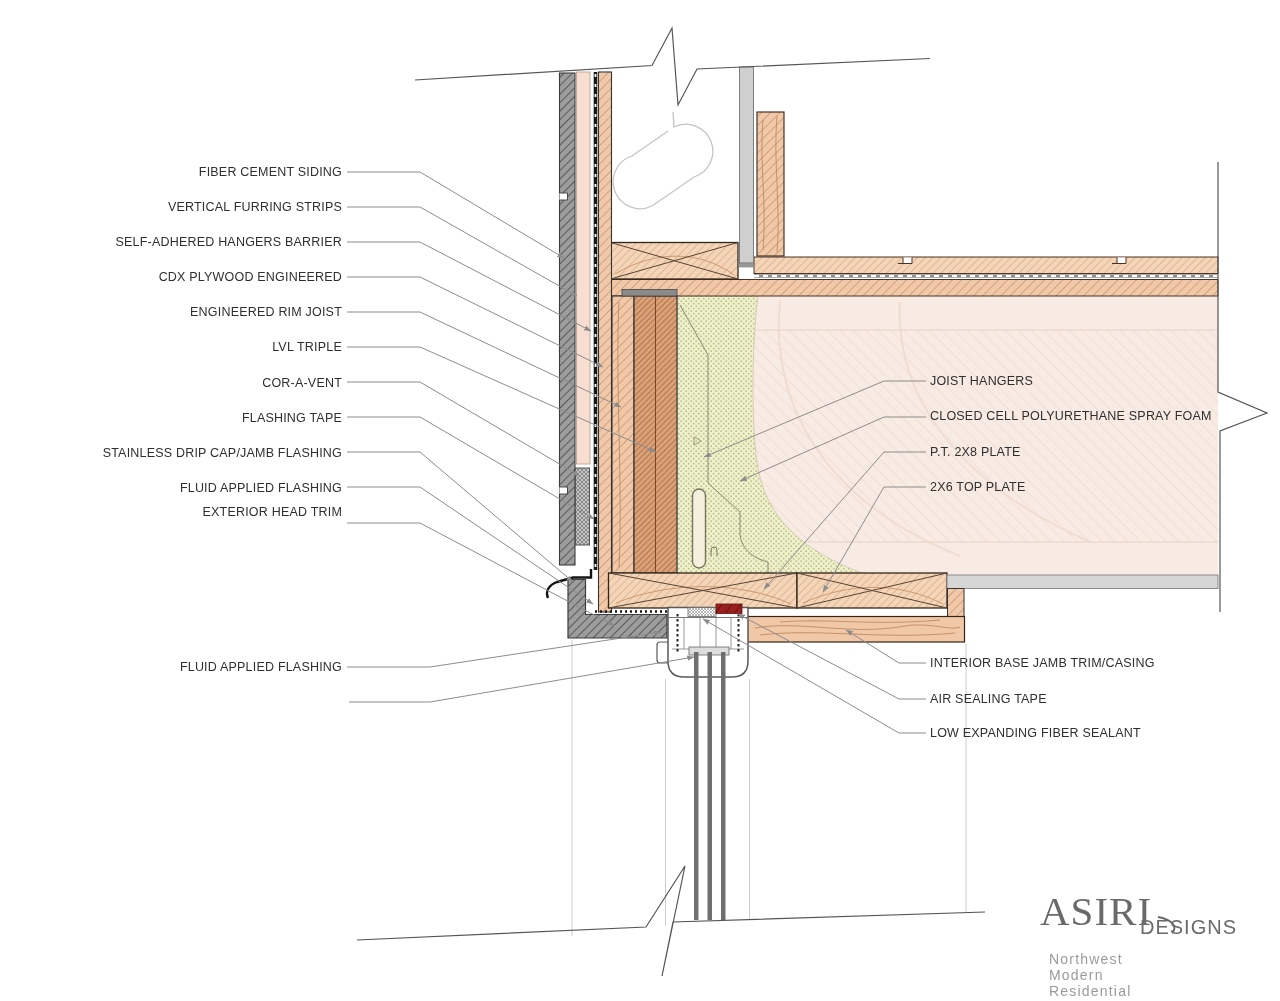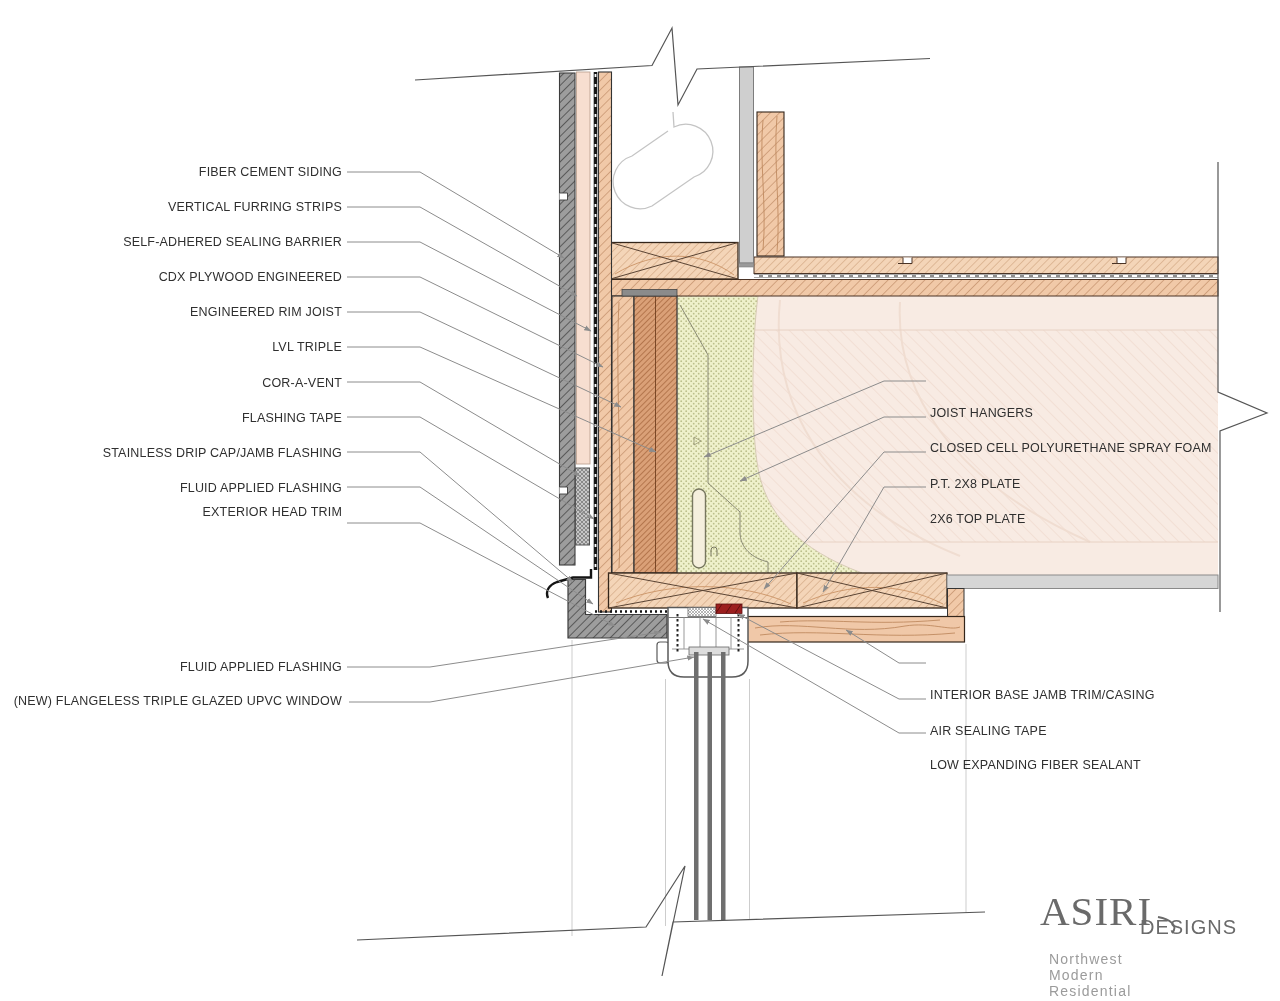--- a/index.html
+++ b/index.html
@@ -2,21 +2,21 @@
 <html><head>
 <meta charset="utf-8">
 <style>
   html,body{margin:0;padding:0;background:#fff;}
   .stage{position:relative;width:1280px;height:1001px;overflow:hidden;background:#fff;
          font-family:"Liberation Sans",sans-serif;}
   .drawing-svg{position:absolute;left:0;top:0;}
   .lbl{position:absolute;font-size:12.5px;line-height:17px;color:#2f2f2f;
        letter-spacing:.2px;white-space:nowrap;}
   .lbl.left{right:938px;text-align:right;}
-  .lbl.right{left:930px;text-align:left;margin-top:32px;}
+  .lbl.right{left:930px;text-align:left;}
   .logo{position:absolute;color:#6a6a6a;}
   .logo-brand{position:absolute;left:1040px;top:887px;font-family:"Liberation Serif",serif;
        font-size:41px;color:#6a6a6a;letter-spacing:1px;}
   .logo-brand2{position:absolute;left:1140px;top:916px;font-family:Liberation Sans, sans-serif;
        font-size:20px;color:#6a6a6a;letter-spacing:1px;}
   .logo-tagline{position:absolute;left:1049px;top:951px;font-size:14px;color:#9b9b9b;
        letter-spacing:1.2px;word-spacing:8px;}
 </style>
 </head>
 <body>
@@ -213,31 +213,30 @@
     <polyline points="926,663 899,663 846,630" marker-end="url(#arw)"></polyline>
     <polyline points="926,699 899,699 738,614" marker-end="url(#arw)"></polyline>
     <polyline points="926,733 899,733 703,619" marker-end="url(#arw)"></polyline>
   </g>
 
   <path d="M1158,917 C1170,919 1179,926 1172,933" stroke="#6a6a6a" stroke-width="2" fill="none"></path>
 </svg>
 
 <div class="lbl left" style="top:164px">FIBER CEMENT SIDING</div>
 <div class="lbl left" style="top:199px">VERTICAL FURRING STRIPS</div>
-<div class="lbl left" style="top:234px">SELF-ADHERED SEALING BARRIER</div>
+<div class="lbl left" style="top:234px">SELF-ADHERED HANGERS BARRIER</div>
 <div class="lbl left" style="top:269px">CDX PLYWOOD ENGINEERED</div>
 <div class="lbl left" style="top:304px">ENGINEERED RIM JOIST</div>
 <div class="lbl left" style="top:339px">LVL TRIPLE</div>
 <div class="lbl left" style="top:375px">COR-A-VENT</div>
 <div class="lbl left" style="top:410px">FLASHING TAPE</div>
 <div class="lbl left" style="top:445px">STAINLESS DRIP CAP/JAMB FLASHING</div>
 <div class="lbl left" style="top:480px">FLUID APPLIED FLASHING</div>
 <div class="lbl left" style="top:504px">EXTERIOR HEAD TRIM</div>
 <div class="lbl left" style="top:659px">FLUID APPLIED FLASHING</div>
-<div class="lbl left" style="top:693px">(NEW) FLANGELESS TRIPLE GLAZED UPVC WINDOW</div>
 
 <div class="lbl right" style="top:373px">JOIST HANGERS</div>
 <div class="lbl right" style="top:408px">CLOSED CELL POLYURETHANE SPRAY FOAM</div>
 <div class="lbl right" style="top:444px">P.T. 2X8 PLATE</div>
 <div class="lbl right" style="top:479px">2X6 TOP PLATE</div>
 <div class="lbl right" style="top:655px">INTERIOR BASE JAMB TRIM/CASING</div>
 <div class="lbl right" style="top:691px">AIR SEALING TAPE</div>
 <div class="lbl right" style="top:725px">LOW EXPANDING FIBER SEALANT</div>
 
 <div class="logo">

